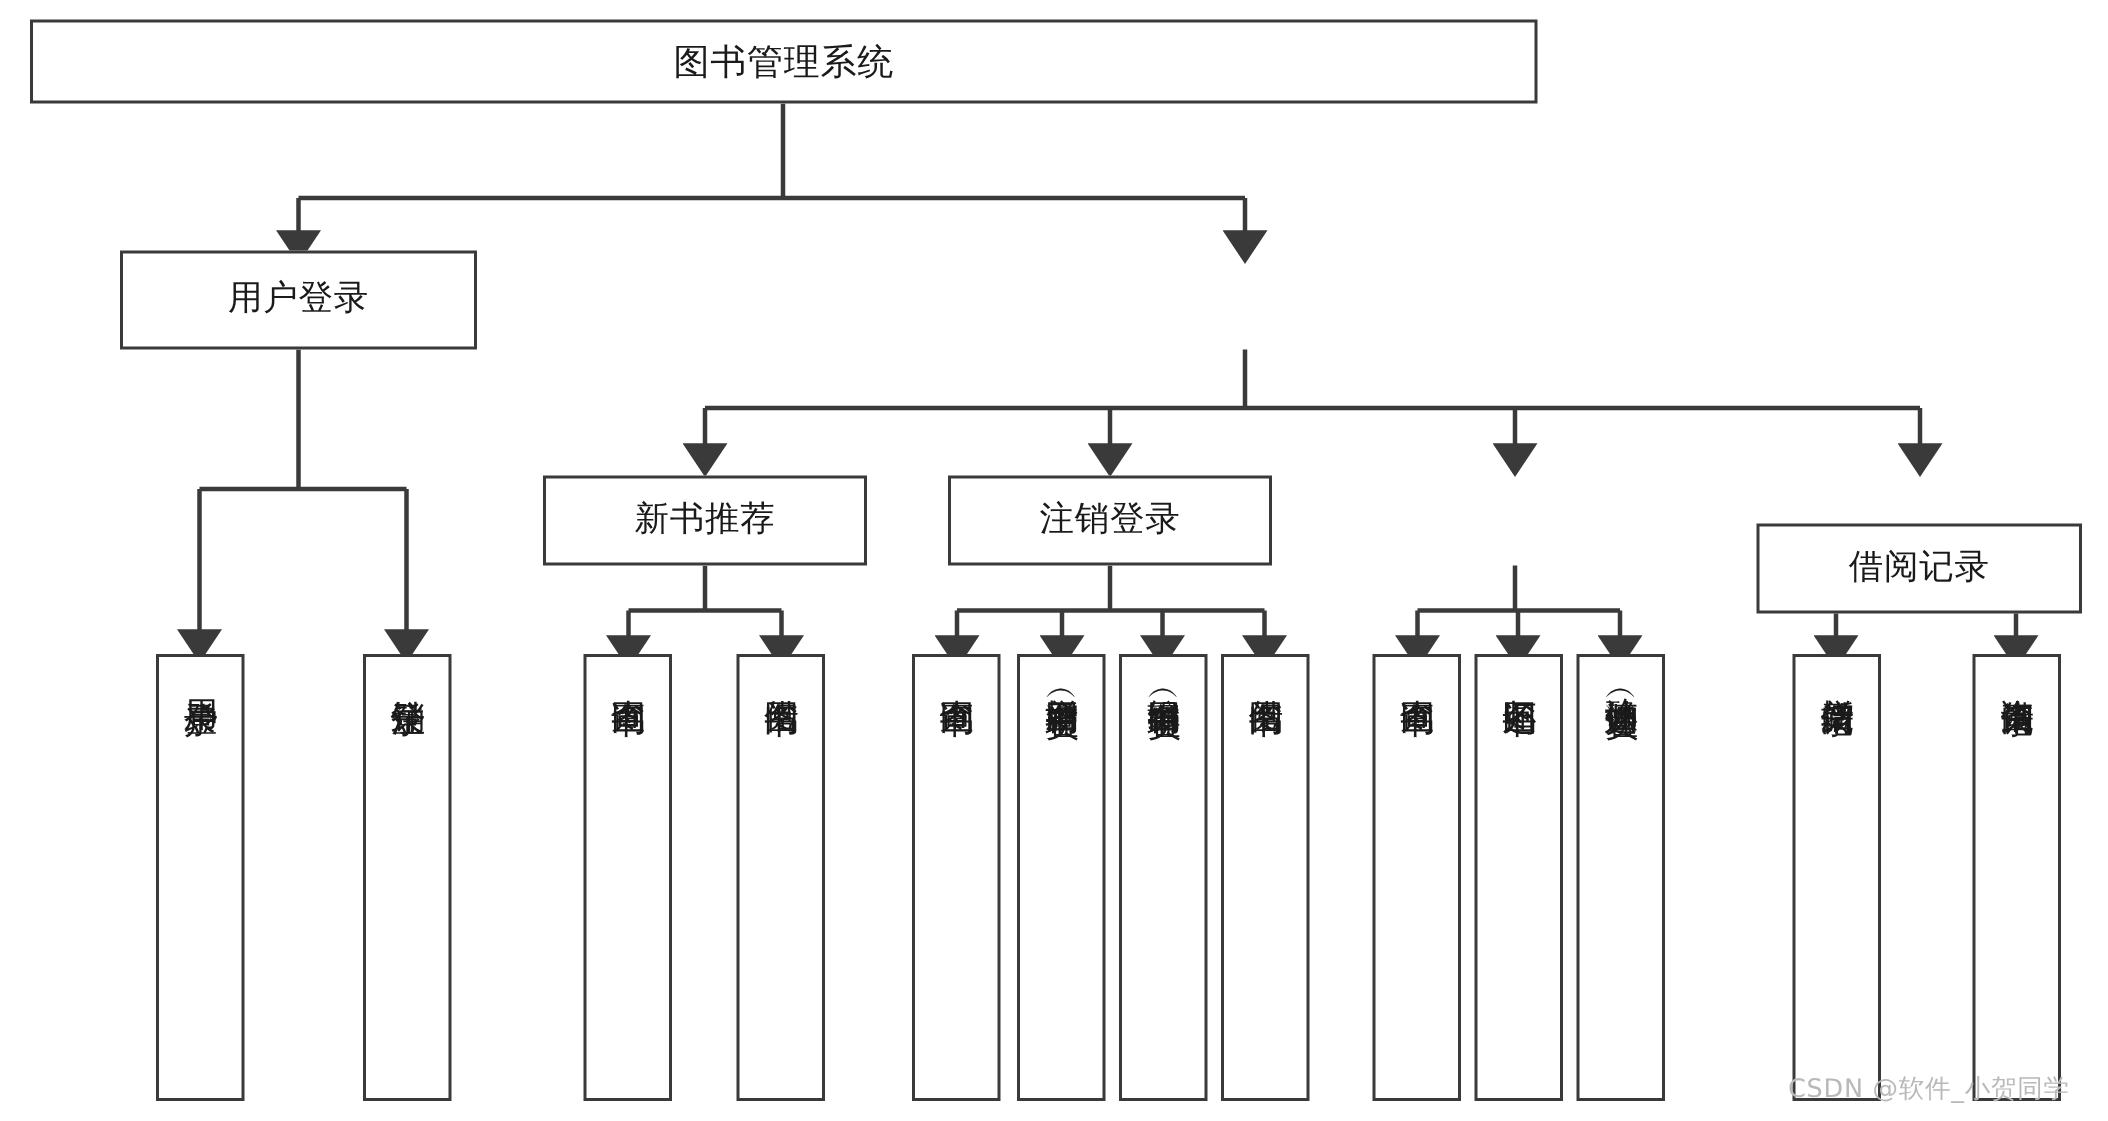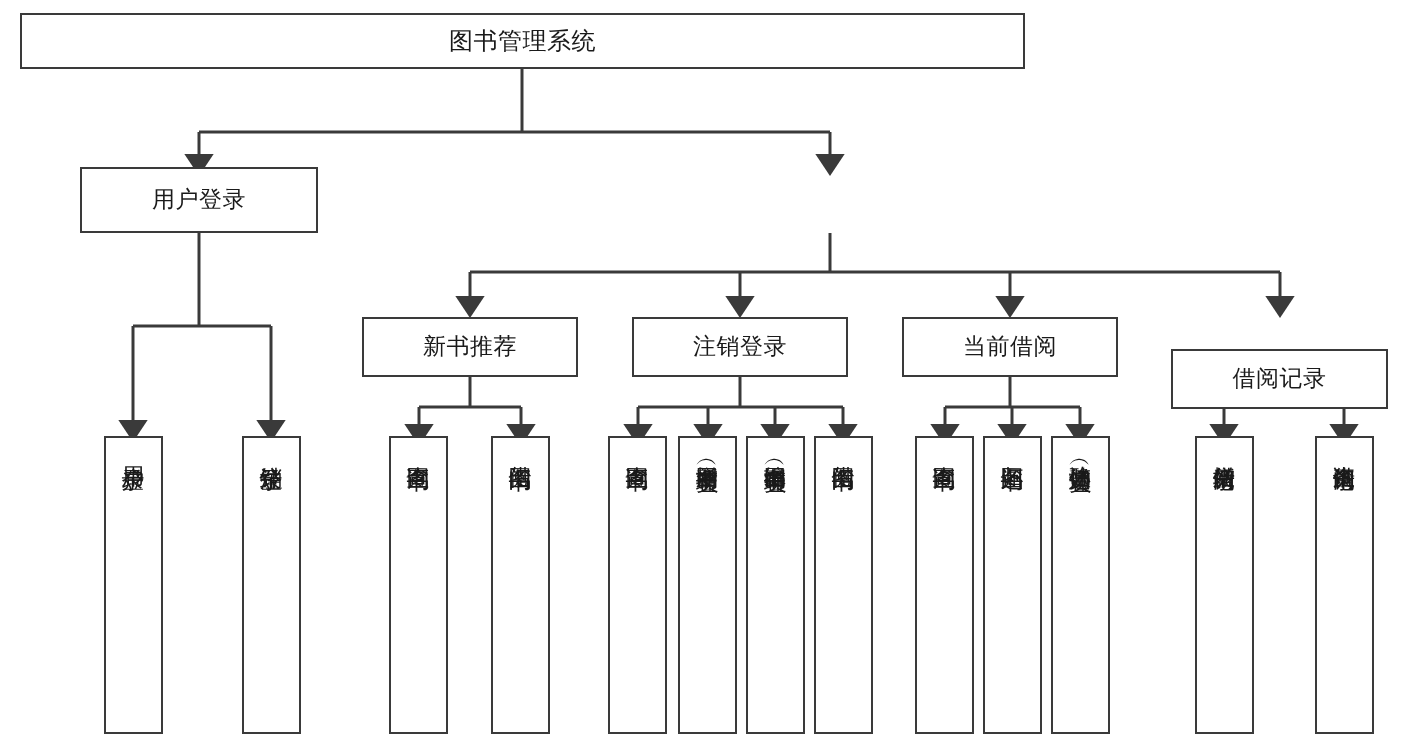--- a/index.html
+++ b/index.html
@@ -145,23 +145,20 @@
 
 
   <div class="node horiz" style="left:362px; top:317px; width:216px; height:60px;">
     <span class="node-label">新书推荐</span>
   </div>
 
   <div class="node horiz" style="left:632px; top:317px; width:216px; height:60px;">
     <span class="node-label">注销登录</span>
   </div>
 
-  <div class="node horiz" style="left:902px; top:317px; width:216px; height:60px;">
-    <span class="node-label">当前借阅</span>
-  </div>
 
   <div class="node horiz" style="left:1171px; top:317px; width:217px; height:60px;margin-top:32px;">
     <span class="node-label">借阅记录</span>
   </div>
 
   <div class="node vert" style="left:104px; top:436px; width:59px; height:298px;">
     <span class="node-label">用户登录</span>
   </div>
 
   <div class="node vert" style="left:242px; top:436px; width:59px; height:298px;">
@@ -205,14 +202,15 @@
   </div>
 
   <div class="node vert narrow" style="left:1195px; top:436px; width:59px; height:298px;">
     <span class="node-label">新增借阅记录</span>
   </div>
 
   <div class="node vert narrow" style="left:1315px; top:436px; width:59px; height:298px;">
     <span class="node-label">查询借阅记录</span>
   </div>
 
+  <div id="watermark">CSDN @软件_小贺同学</div>
 
 </div>
 
 </body></html>

